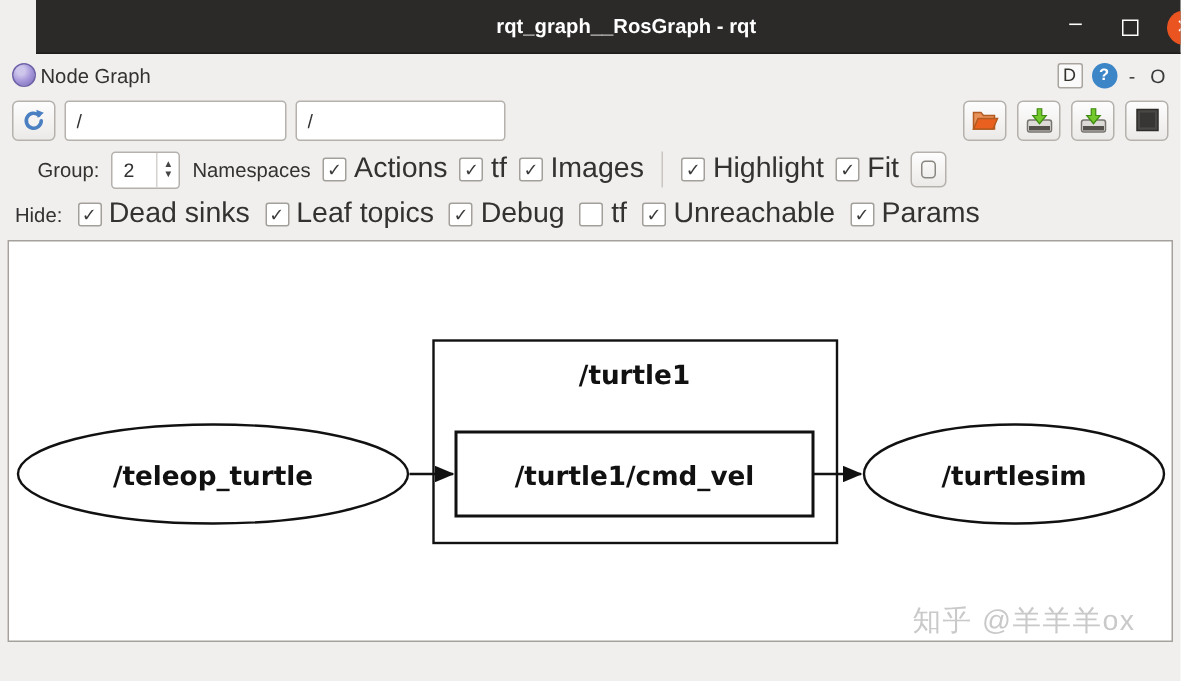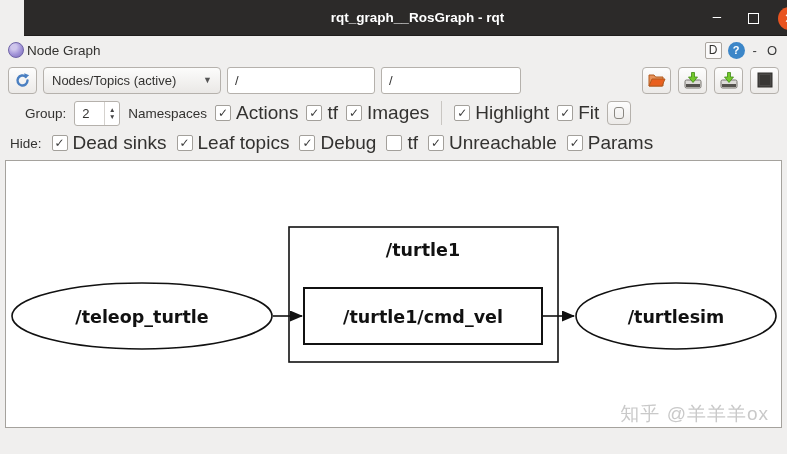--- a/index.html
+++ b/index.html
@@ -84,21 +84,21 @@
               background:linear-gradient(#fdfdfd,#eceae8); display:flex; align-items:center; justify-content:center; }
   .mini-btn .glyph { width:10px; height:12px; border:1.5px solid #8a8781; border-radius:3px; }
   
   .canvas {
     position:absolute; top:160px; left:5px; width:777px; height:268px;
     background:#ffffff; border:1px solid #a5a29d; overflow:hidden;
   }
   .canvas svg { display:block; }
   .gnode-text { font-family:"DejaVu Sans","Liberation Sans",sans-serif; font-weight:bold; font-size:17.5px; fill:#111; }
   .watermark {
-    position:absolute; right:12px; bottom:0px;
+    position:absolute; right:24px; bottom:0px;
     font-size:19px; color:#c9c9c9; letter-spacing:1px;
     text-shadow:1px 1px 0 #ffffff; white-space:nowrap;
   }
 </style>
 </head>
 <body>
 
 <div class="titlebar">
   <span class="title">rqt_graph__RosGraph - rqt</span>
   <div class="win-controls">
@@ -121,24 +121,20 @@
   </div>
 </div>
 
 <div class="toolbar">
   <div class="tb-btn refresh-btn">
     <svg width="17" height="17" viewBox="0 0 17 17">
       <path d="M13.5 8.5 a5 5 0 1 1 -1.6 -3.7" fill="none" stroke="#4a7fc1" stroke-width="2.4" stroke-linecap="round"></path>
       <path d="M10.2 1.2 L15.2 3.2 L11.2 6.6 Z" fill="#4a7fc1"></path>
     </svg>
   </div>
-  <div class="combo">
-    <span class="combo-label">Nodes/Topics (active)</span>
-    <span class="combo-arrow">▼</span>
-  </div>
   <input class="txt-input input-1" value="/" style="">
   <input class="txt-input input-2" value="/" style="">
   <div class="tb-right">
     <div class="tb-btn icon-btn">
       <svg width="18" height="16" viewBox="0 0 18 16">
         <path d="M1 3 h5 l1.6 2 H15 v9 H1 Z" fill="#e8925a" stroke="#b25a1f" stroke-width="1"></path>
         <path d="M1 14 L4 7 h13 l-3 7 Z" fill="#e9601f" stroke="#b25a1f" stroke-width="1"></path>
       </svg>
     </div>
     <div class="tb-btn icon-btn">

